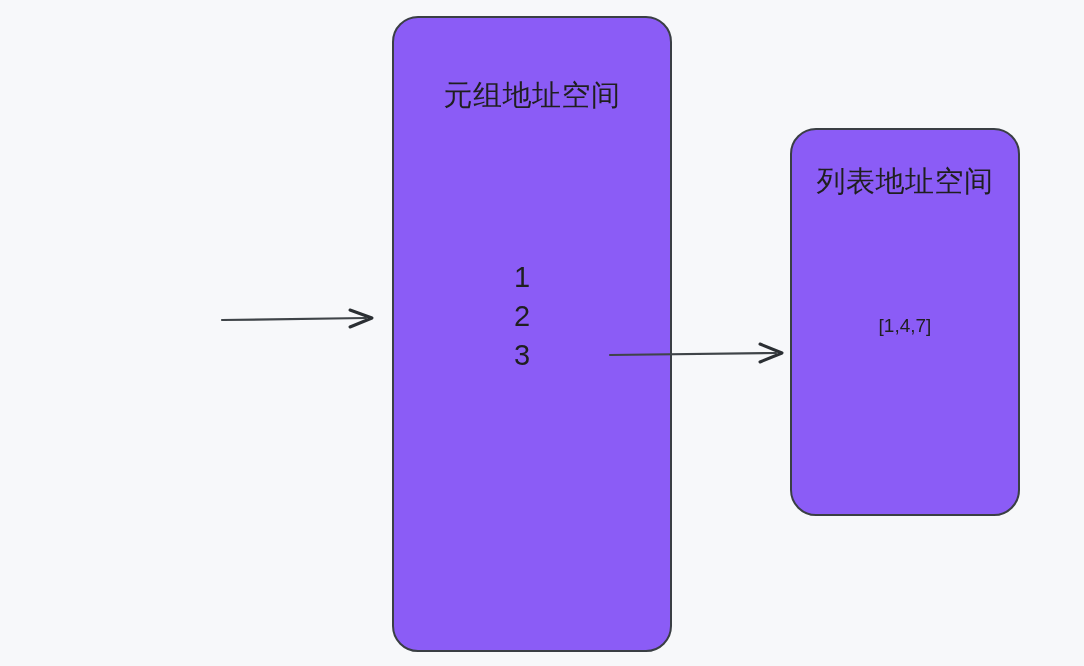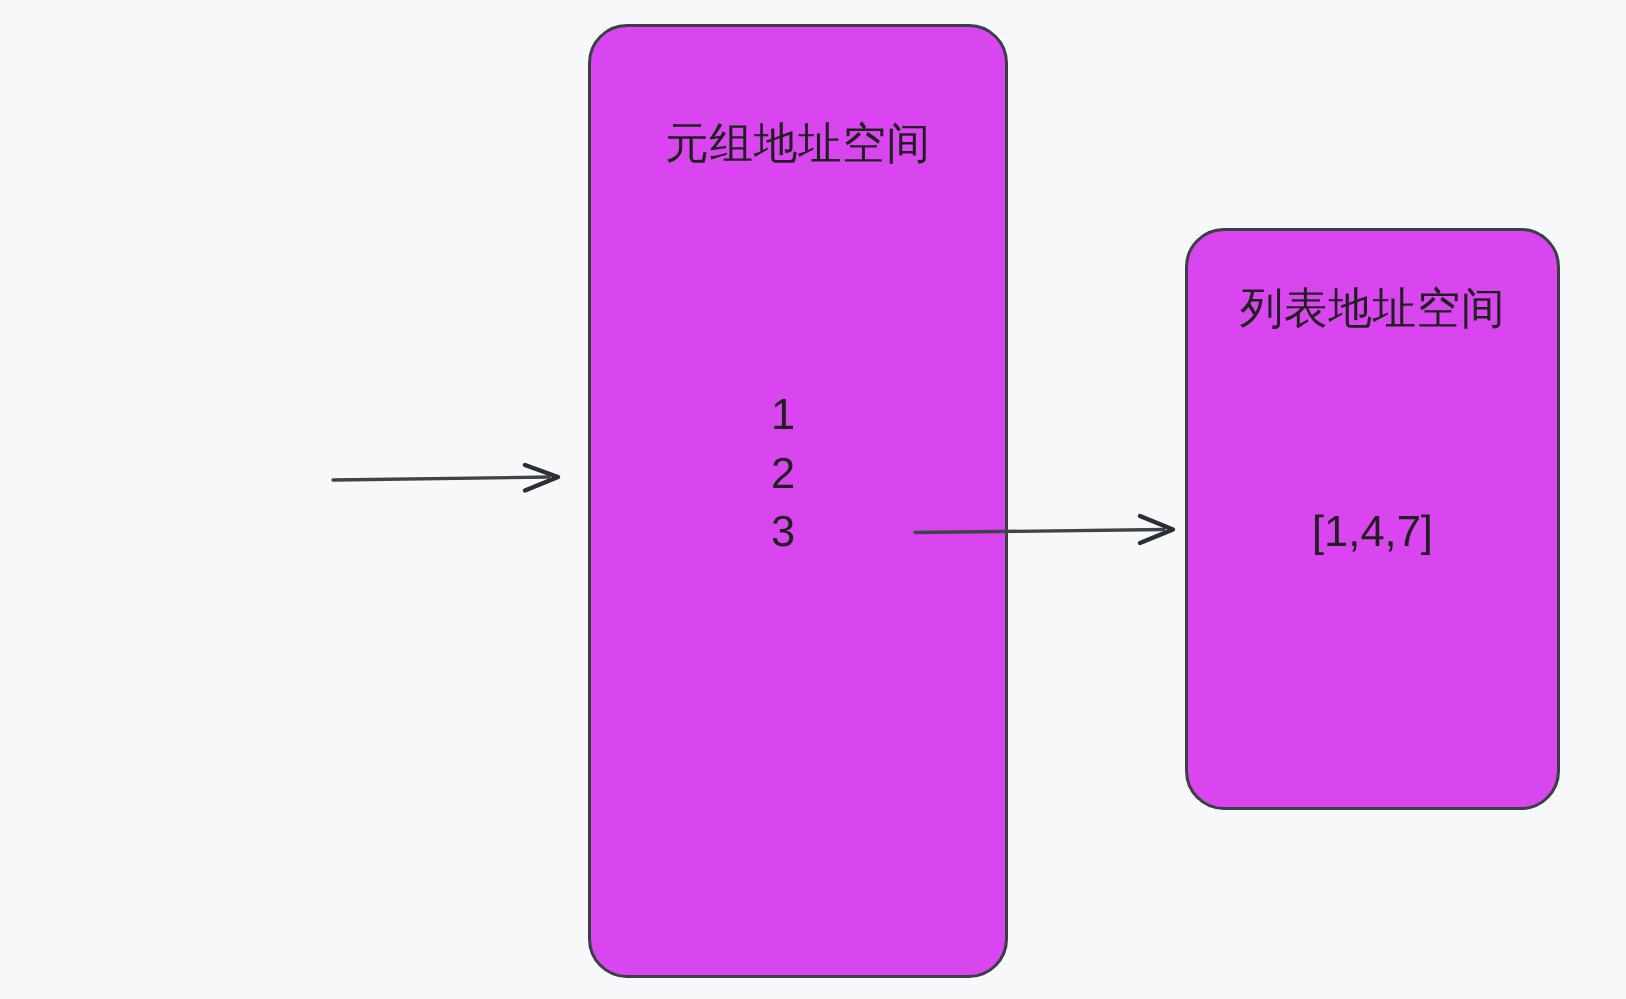--- a/index.html
+++ b/index.html
@@ -17,35 +17,35 @@
   }
   #canvas {
     position: relative;
     width: 1084px;
     height: 666px;
   }
   
   .box {
     position: absolute;
     box-sizing: border-box;
-    background: #d946ef;
+    background: #8b5cf6;
     border: 2px solid #3a3f44;
     border-radius: 26px;
     padding-left: 19px;
   }
   #tuple-box {
     left: 392px;
     top: 16px;
     width: 280px;
     height: 636px;
   }
   #list-box {
     left: 790px;
-    top: 152px;
-    width: 250px;
+    top: 128px;
+    width: 230px;
     height: 388px;
   }
   
   .box-title {
     position: absolute;
     left: 0;
     width: 100%;
     text-align: center;
     font-size: 29px;
     font-weight: 400;
@@ -68,21 +68,21 @@
   }
   #tuple-slots .slot { display: block; }
 
   
   #list-value {
     position: absolute;
     left: 0;
     width: 100%;
     top: 185px;
     text-align: center;
-    font-size: 29px;
+    font-size: 19px;
     color: #1f1f1f;
     white-space: nowrap;
   }
 
   
   #tuple-label {
     position: absolute;
     left: 28px;
     top: 288px;
     font-size: 29px;

